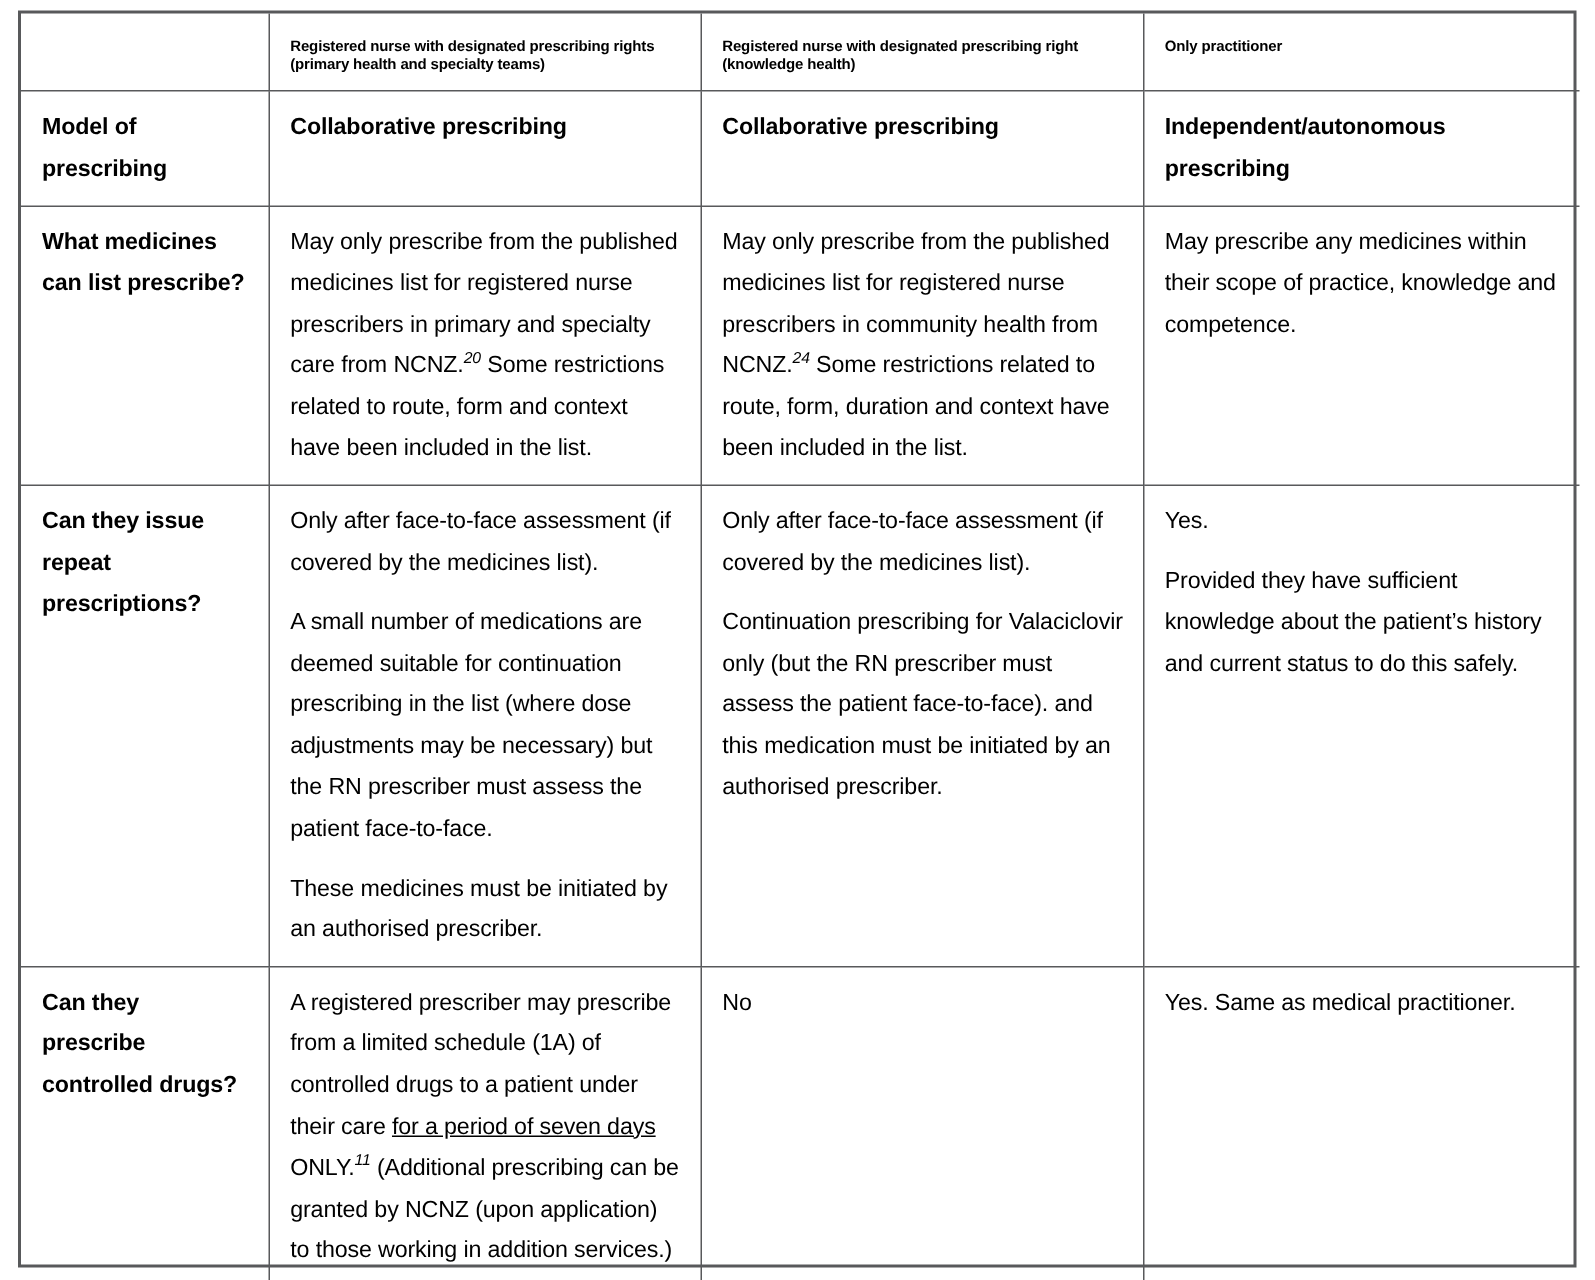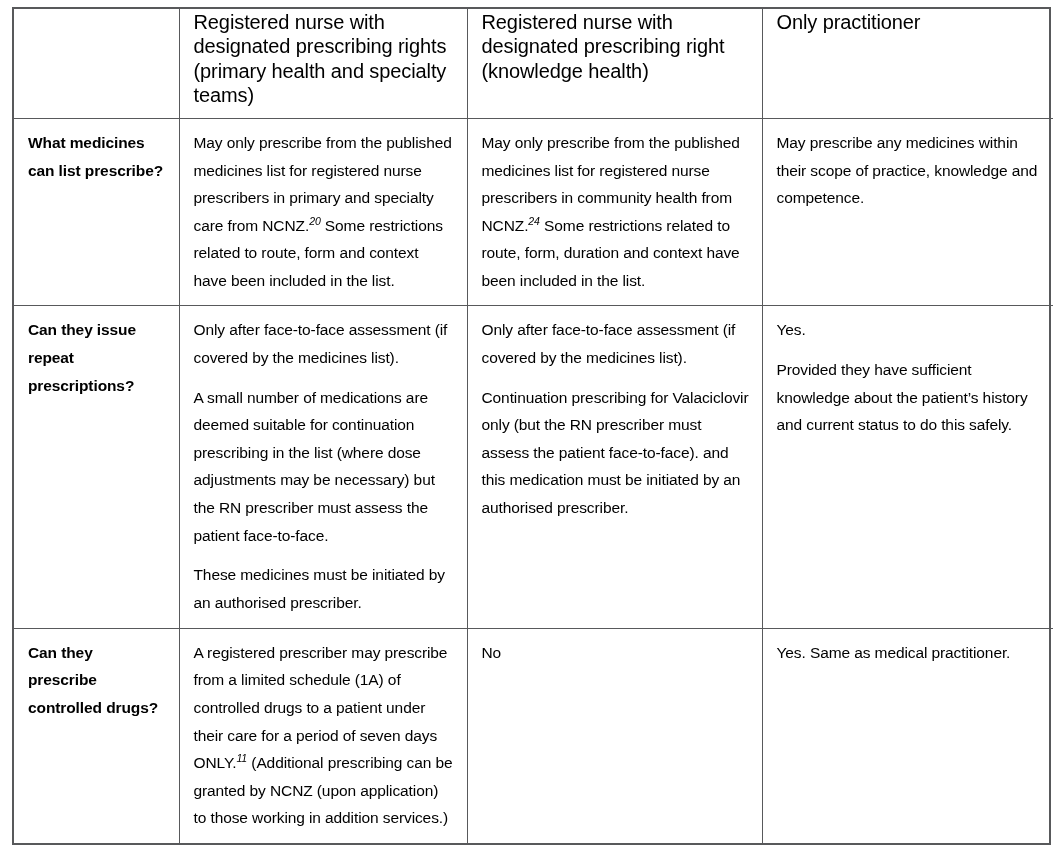--- a/index.html
+++ b/index.html
@@ -42,25 +42,25 @@
   table.compare td:last-child { border-right: none; }
   table.compare tr:last-child td { border-bottom: none; }
 
   col.c1 { width: 165px; }
   col.c2 { width: 288px; }
   col.c3 { width: 295px; }
   col.c4 { width: 291px; }
 
   
   tr.header-row td {
-    font-weight: normal;
-    font-size: 20px;
+    font-weight: bold;
+    font-size: 10px;
     line-height: 1.22;
     letter-spacing: -0.1px;
-    padding-top: 1px;
+    padding-top: 17px;
   }
 
   
   td.row-label {
     font-weight: bold;
     font-size: 15.5px;
     line-height: 1.78;
     letter-spacing: -0.1px;
   }
 
@@ -76,21 +76,21 @@
 
   .para { margin: 0; }
   .para + .para { margin-top: 12px; }
 
   sup {
     font-size: 0.68em;
     vertical-align: super;
     line-height: 0;
     font-style: italic;
   }
-  .ul { }
+  .ul { text-decoration: underline; }
 </style>
 </head>
 <body>
 
 <div class="table-wrap">
   <table class="compare">
     <colgroup>
       <col class="c1">
         <col class="c2">
         <col class="c3">
@@ -98,20 +98,26 @@
     </colgroup>
     <tbody>
 
       <tr class="header-row">
         <td></td>
         <td>Registered nurse with designated prescribing rights (primary health and specialty teams)</td>
         <td>Registered nurse with designated prescribing right (knowledge health)</td>
         <td>Only practitioner</td>
       </tr>
 
+      <tr>
+        <td class="row-label">Model of prescribing</td>
+        <td class="cell bold">Collaborative prescribing</td>
+        <td class="cell bold">Collaborative prescribing</td>
+        <td class="cell bold">Independent/autonomous prescribing</td>
+      </tr>
 
       <tr>
         <td class="row-label">What medicines can list prescribe?</td>
         <td class="cell">
             <p class="para"><span>May only prescribe from the published medicines list for registered nurse prescribers in primary and specialty care from NCNZ.</span><sup>20</sup><span> Some restrictions related to route, form and context have been included in the list.</span></p>
           </td>
         <td class="cell">
             <p class="para"><span>May only prescribe from the published medicines list for registered nurse prescribers in community health from NCNZ.</span><sup>24</sup><span> Some restrictions related to route, form, duration and context have been included in the list.</span></p>
           </td>
         <td class="cell">May prescribe any medicines within their scope of practice, knowledge and competence.</td>

